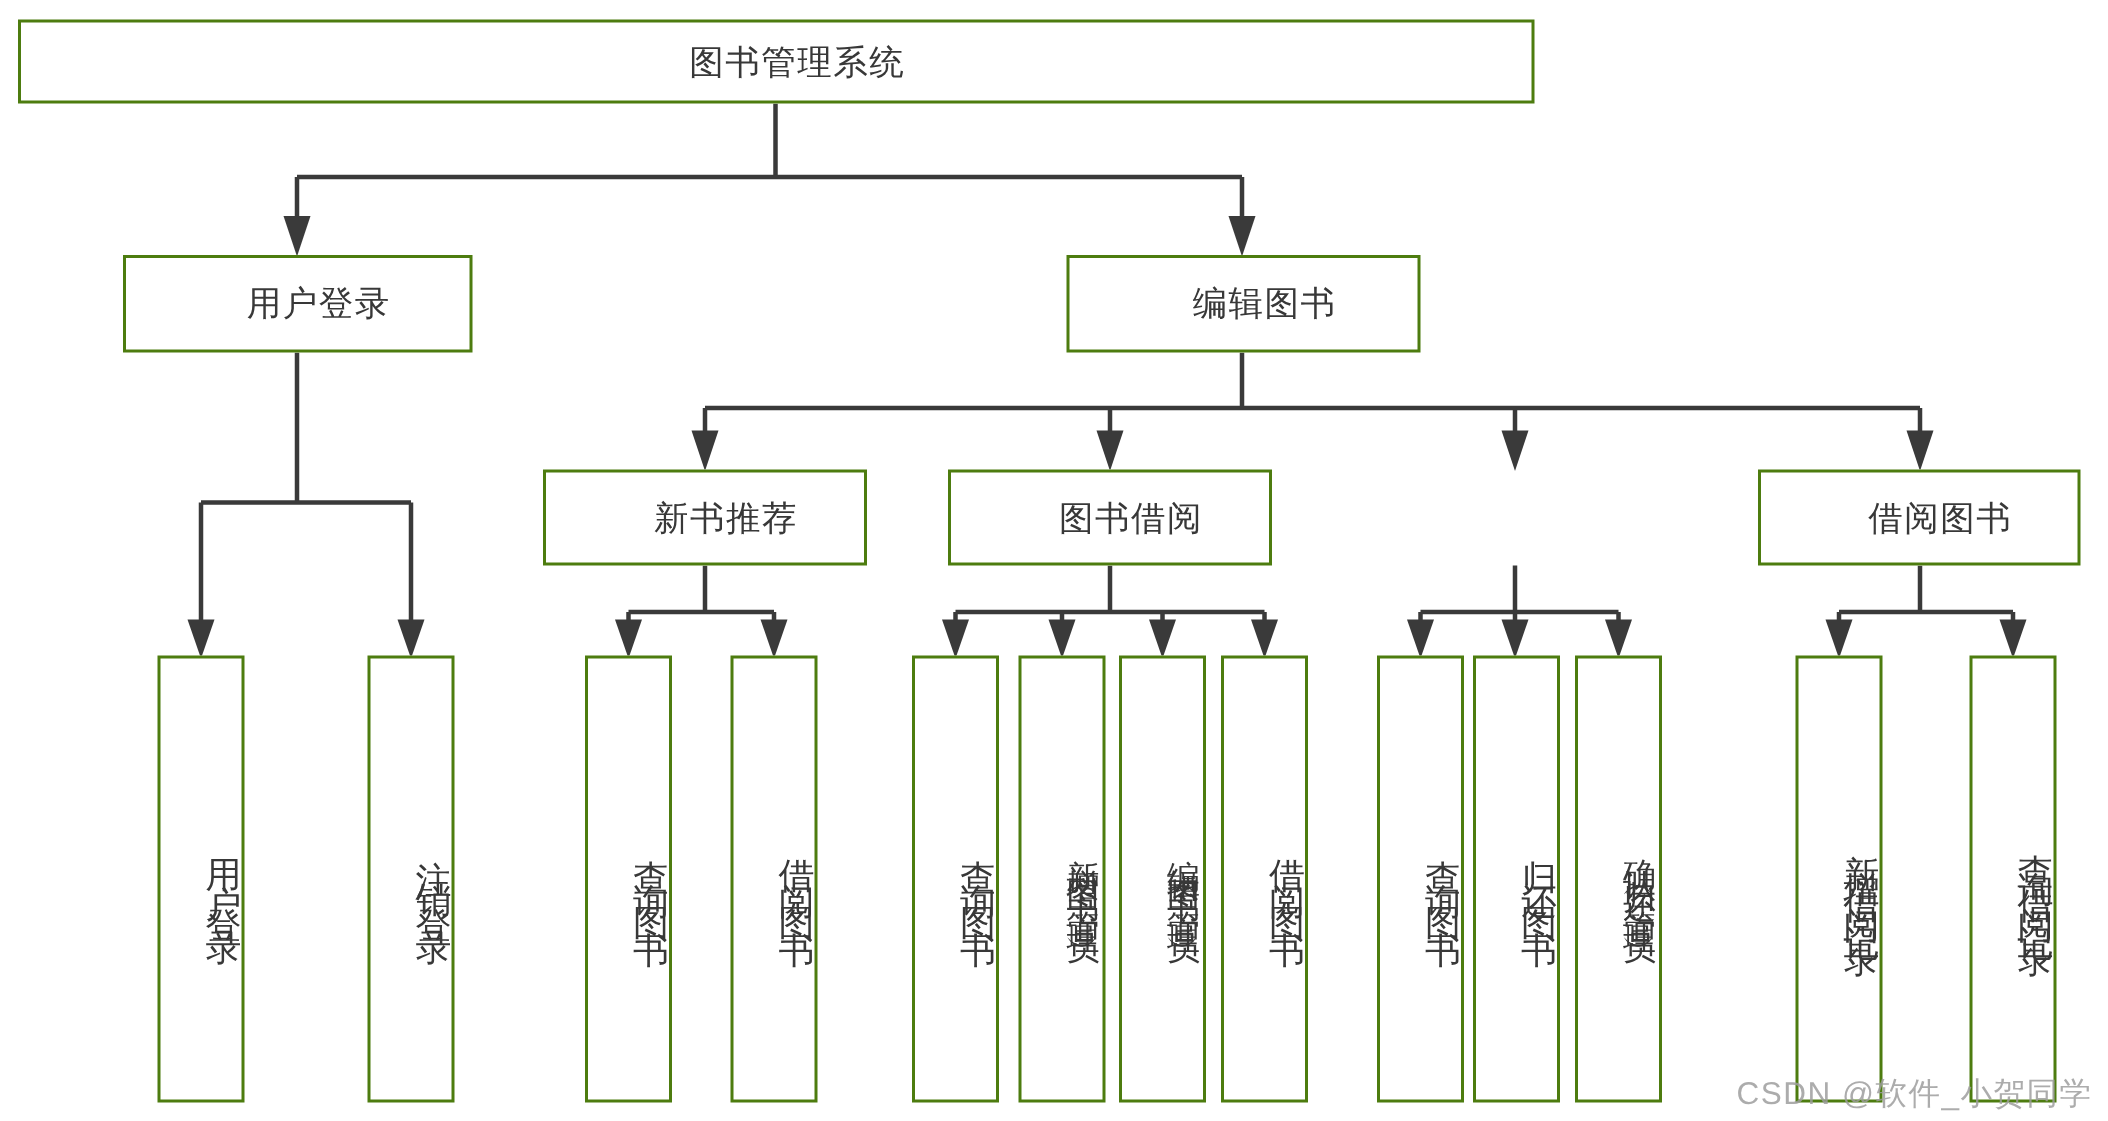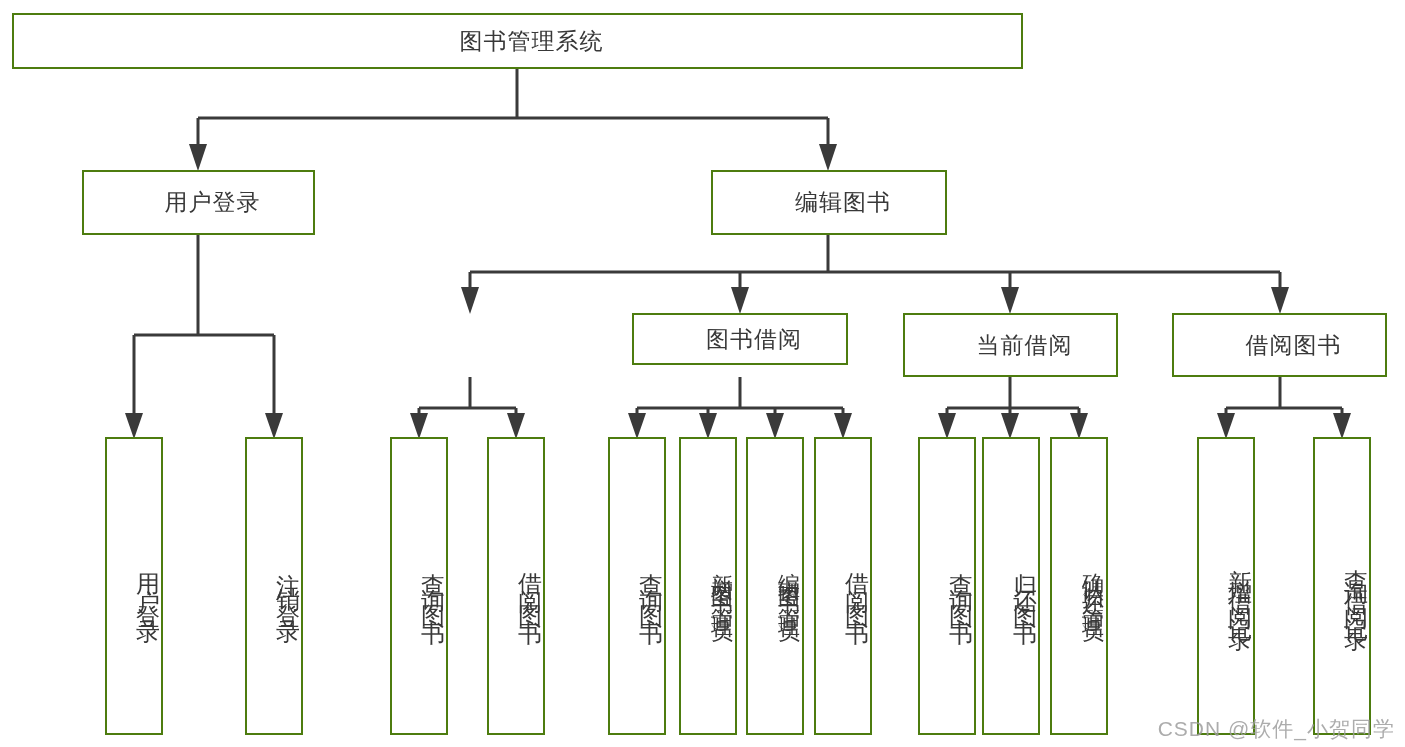--- a/index.html
+++ b/index.html
@@ -117,25 +117,25 @@
     <span>图书管理系统</span>
   </div>
 
   <div class="node hnode" style="left:82px; top:170px; width:233px; height:65px;">
     <span>用户登录</span>
   </div>
   <div class="node hnode" style="left:711px; top:170px; width:236px; height:65px;">
     <span>编辑图书</span>
   </div>
 
-  <div class="node hnode" style="left:632px; top:313px; width:216px; height:52px;">
+  <div class="node hnode" style="left:362px; top:313px; width:216px; height:64px;">
+    <span>新书推荐</span>
+  </div>
+  <div class="node hnode" style="left:632px; top:313px; width:216px; height:64px;">
     <span>图书借阅</span>
-  </div>
-  <div class="node hnode" style="left:903px; top:313px; width:215px; height:64px;">
-    <span>当前借阅</span>
   </div>
   <div class="node hnode" style="left:1172px; top:313px; width:215px; height:64px;">
     <span>借阅图书</span>
   </div>
 
   <div class="node leaf" style="left:105px; top:437px; width:58px; height:298px;">
     <span>用户登录</span>
   </div>
   <div class="node leaf" style="left:245px; top:437px; width:58px; height:298px;">
     <span>注销登录</span>

